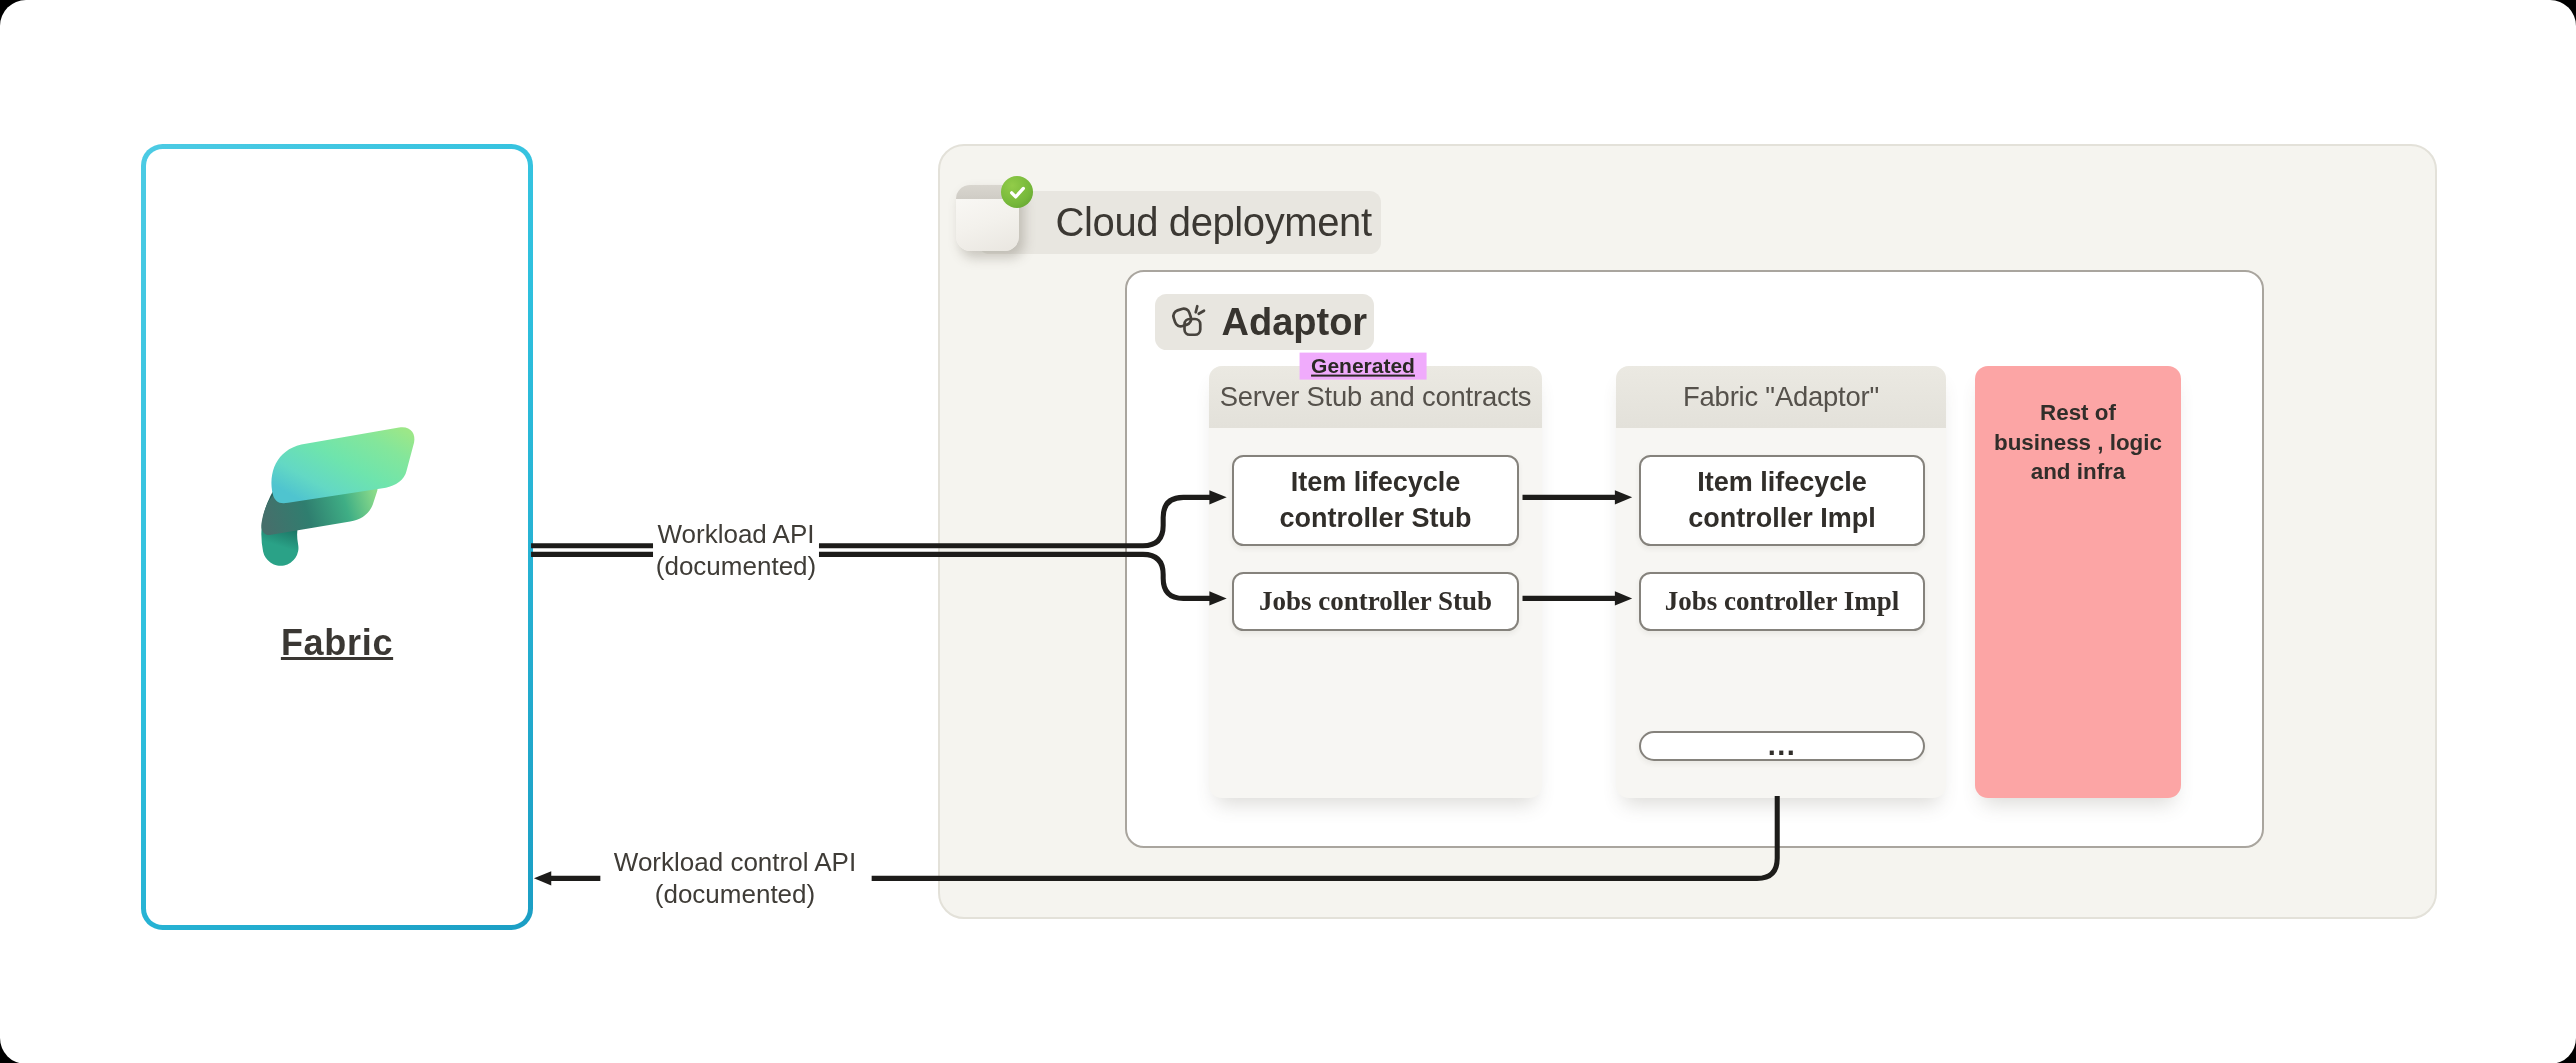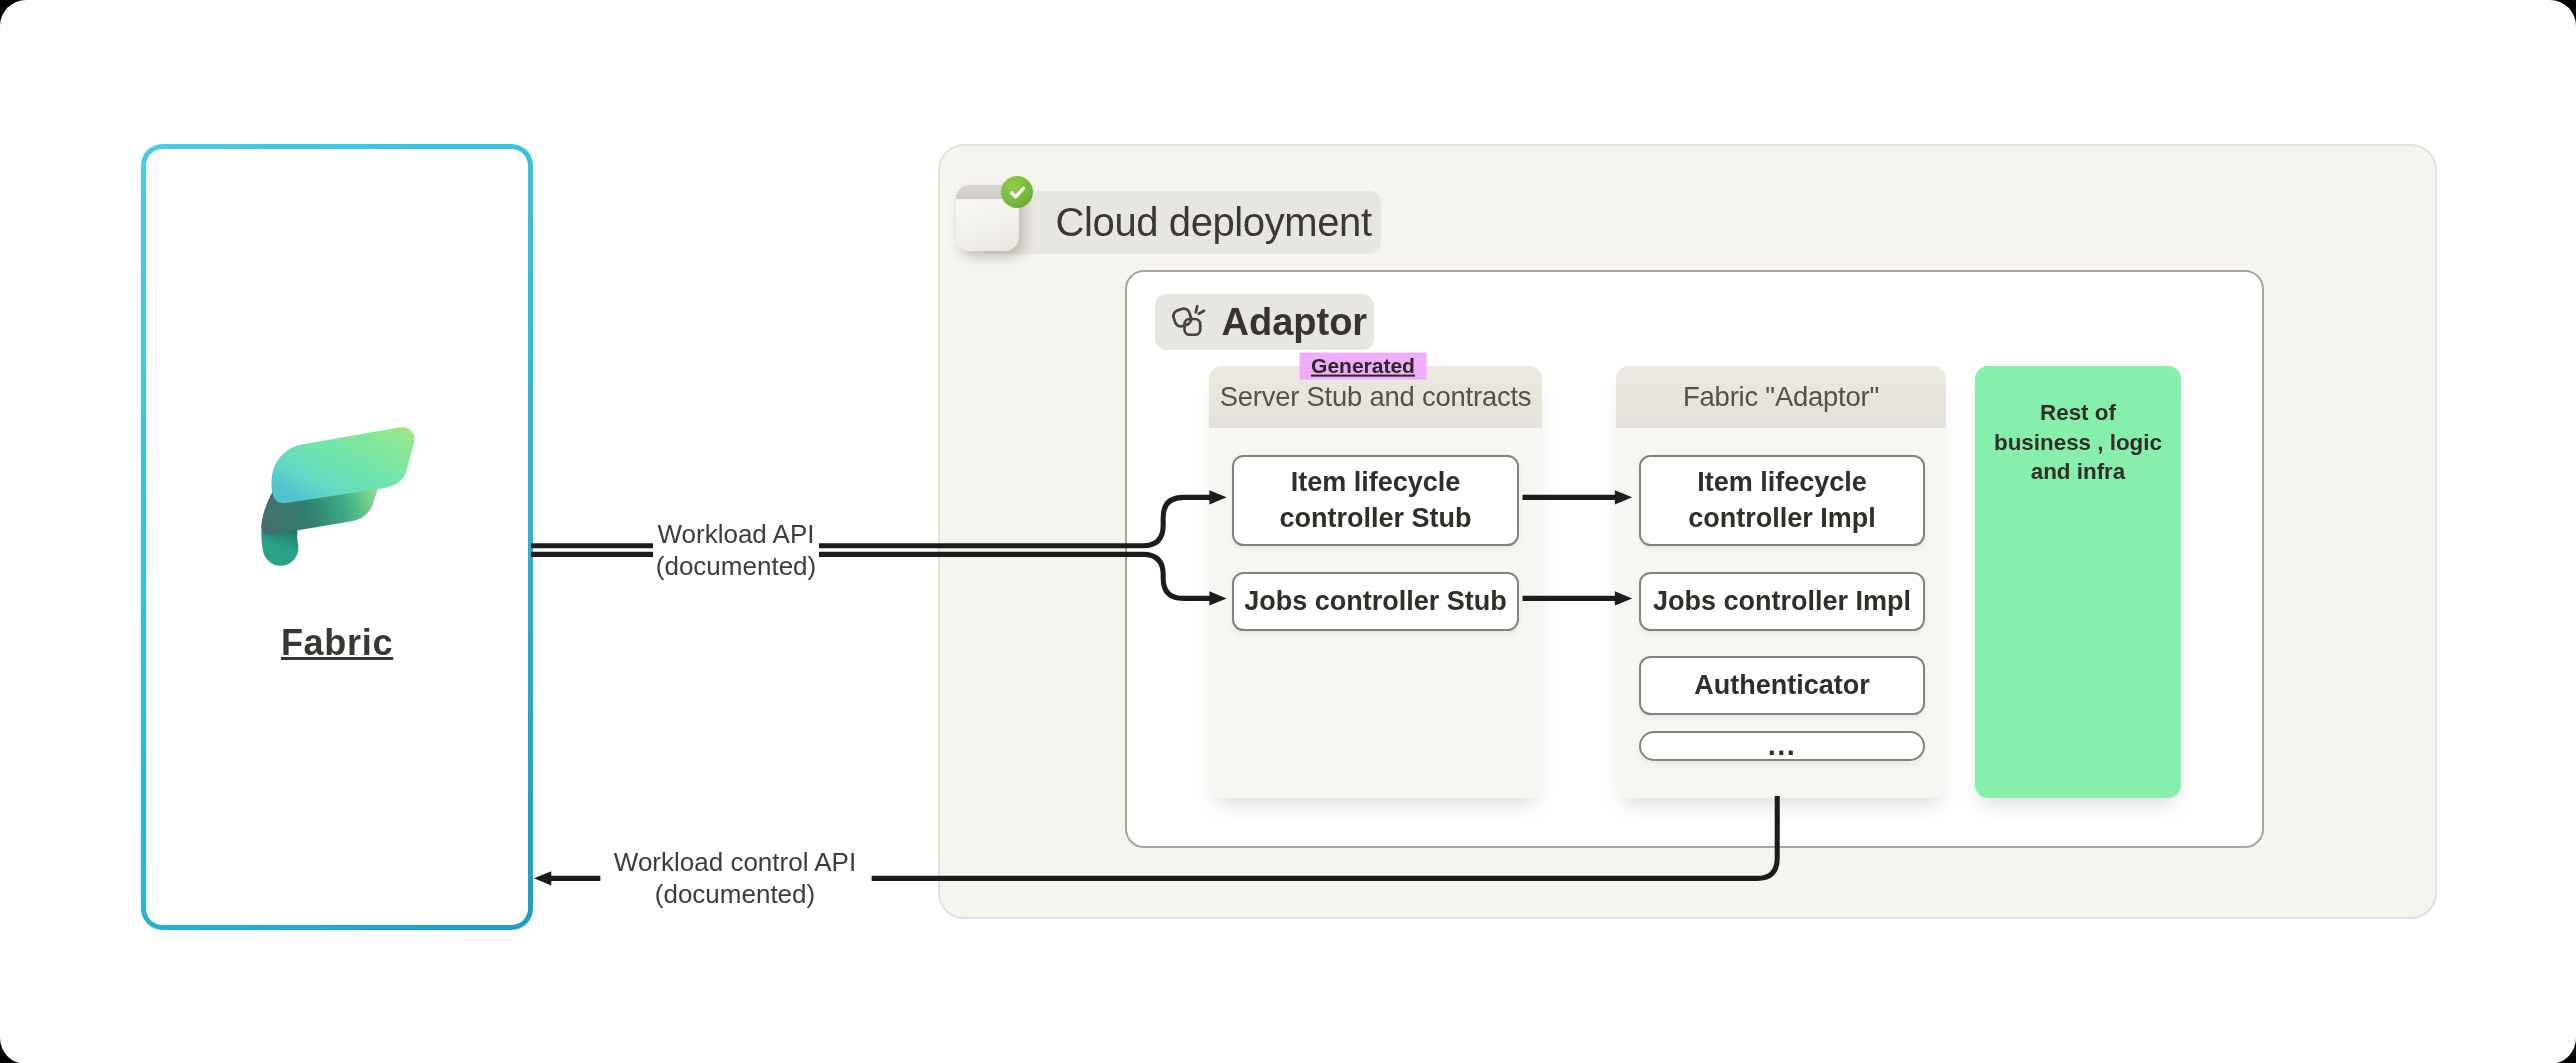--- a/index.html
+++ b/index.html
@@ -77,37 +77,37 @@
     box-shadow:0 13px 20px -7.2px rgba(80,74,60,.20);
   }
   .col-header{
     height:62px;border-radius:13px 13px 0 0;
     background:linear-gradient(var(--column-header-bg,#ebe9e2),#e3e1da);
     display:flex;align-items:center;justify-content:center;
     font-size:27.4px;font-weight:500;color:#55514b;letter-spacing:-0.2px;white-space:nowrap;
   }
   .stub-col{left:82px;width:333px;}
   .adaptor-col{left:489px;width:330px;}
-  .rest-col{left:848px;width:206px;background:#86efac;}
+  .rest-col{left:848px;width:206px;background:#fca5a5;}
   .rest-text{
     padding-top:32px;text-align:center;white-space:pre-line;
     font-size:22.4px;font-weight:600;color:#312e2a;line-height:1.32;
   }
   
   .node{
     position:absolute;left:23px;
     background:#ffffff;border:2.2px solid var(--node-border,#85827c);border-radius:11.5px;
     display:flex;align-items:center;justify-content:center;text-align:center;
     font-size:27px;font-weight:600;color:#312e2a;line-height:1.3;white-space:pre-line;
     box-shadow:0 2.9px 5.8px rgba(80,74,60,.08);box-sizing:border-box;
   }
   .stub-col .node{width:287px;}
   .adaptor-col .node{width:286px;}
   .row1{top:89px;height:91px;}
-  .row2{top:206px;height:59px;}
+  .row2{top:206px;height:59px;font-family:Liberation Serif, serif;}
   .row3{top:290px;height:59px;}
   .row4{top:365px;height:30px;border-radius:15px;font-size:29px;letter-spacing:1.4px;}
   
   .api-label{
     position:absolute;transform:translate(-50%,-50%);text-align:center;
     font-size:26px;font-weight:400;color:#3f3c37;line-height:1.22;white-space:pre-line;z-index:6;
   }
   .api-label.top{left:736px;top:551px;}
   .api-label.bottom{left:735px;top:879px;}
   
@@ -184,21 +184,20 @@
         <div class="node row1">Item lifecycle
 controller Stub</div>
         <div class="node row2">Jobs controller Stub</div>
       </div>
 
       <div class="column adaptor-col">
         <div class="col-header">Fabric "Adaptor"</div>
         <div class="node row1">Item lifecycle
 controller Impl</div>
         <div class="node row2">Jobs controller Impl</div>
-        <div class="node row3">Authenticator</div>
         <div class="node row4">...</div>
       </div>
 
       <div class="column rest-col">
         <div class="rest-text">Rest of
 business , logic
 and infra</div>
       </div>
     </div>
   </div>

